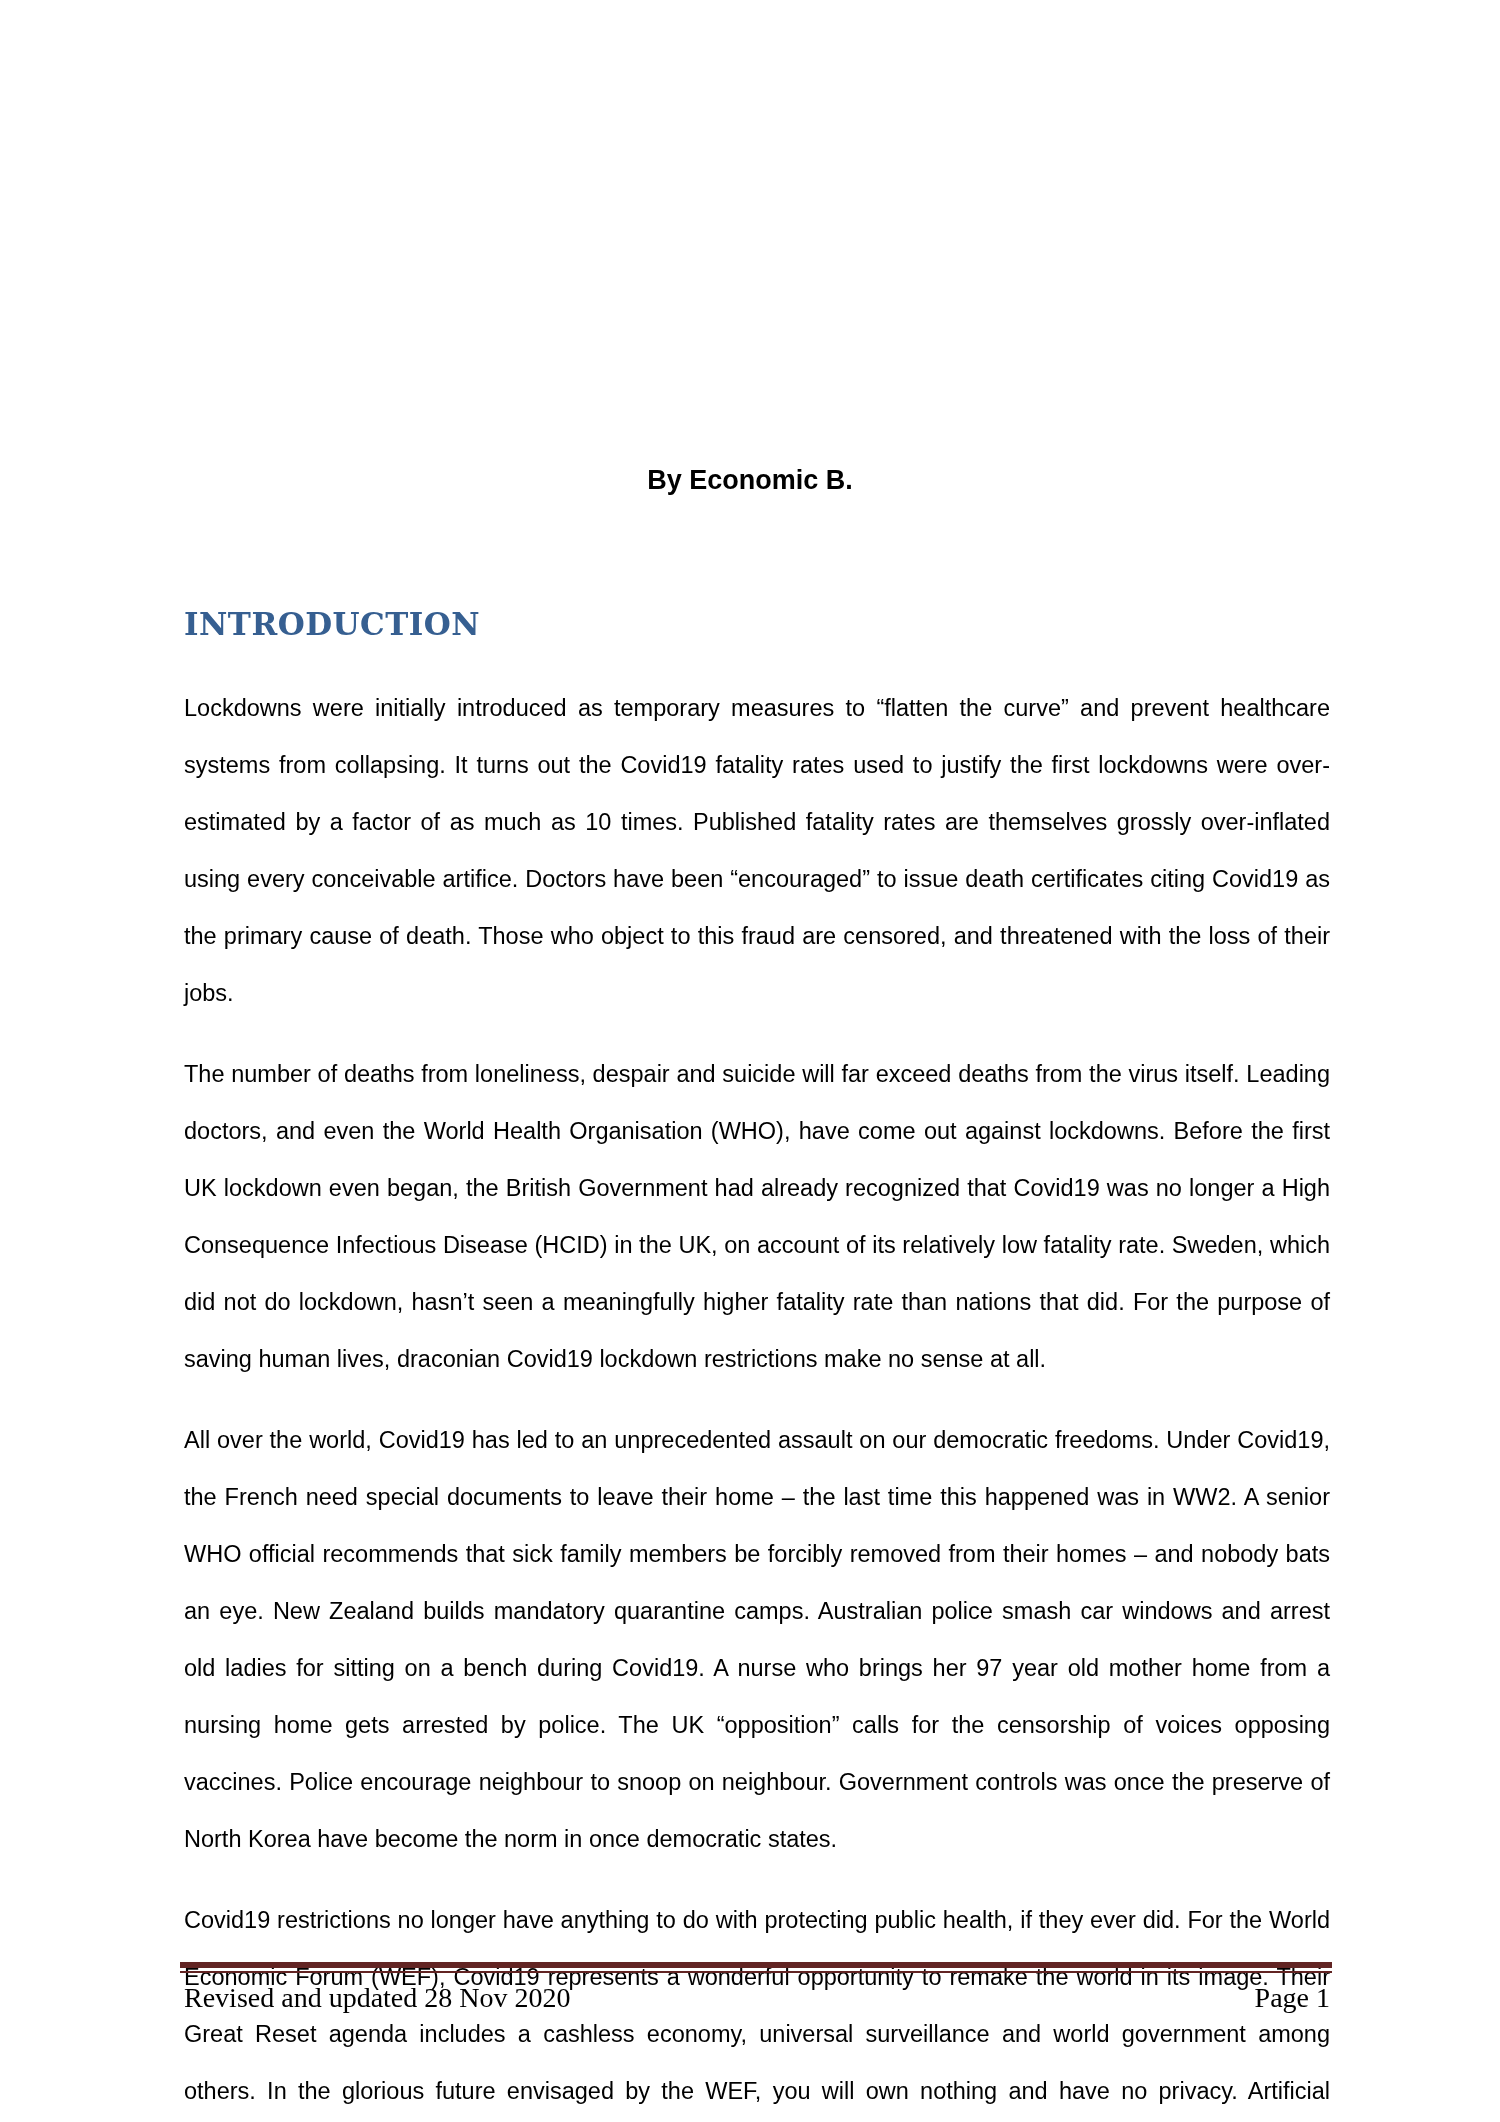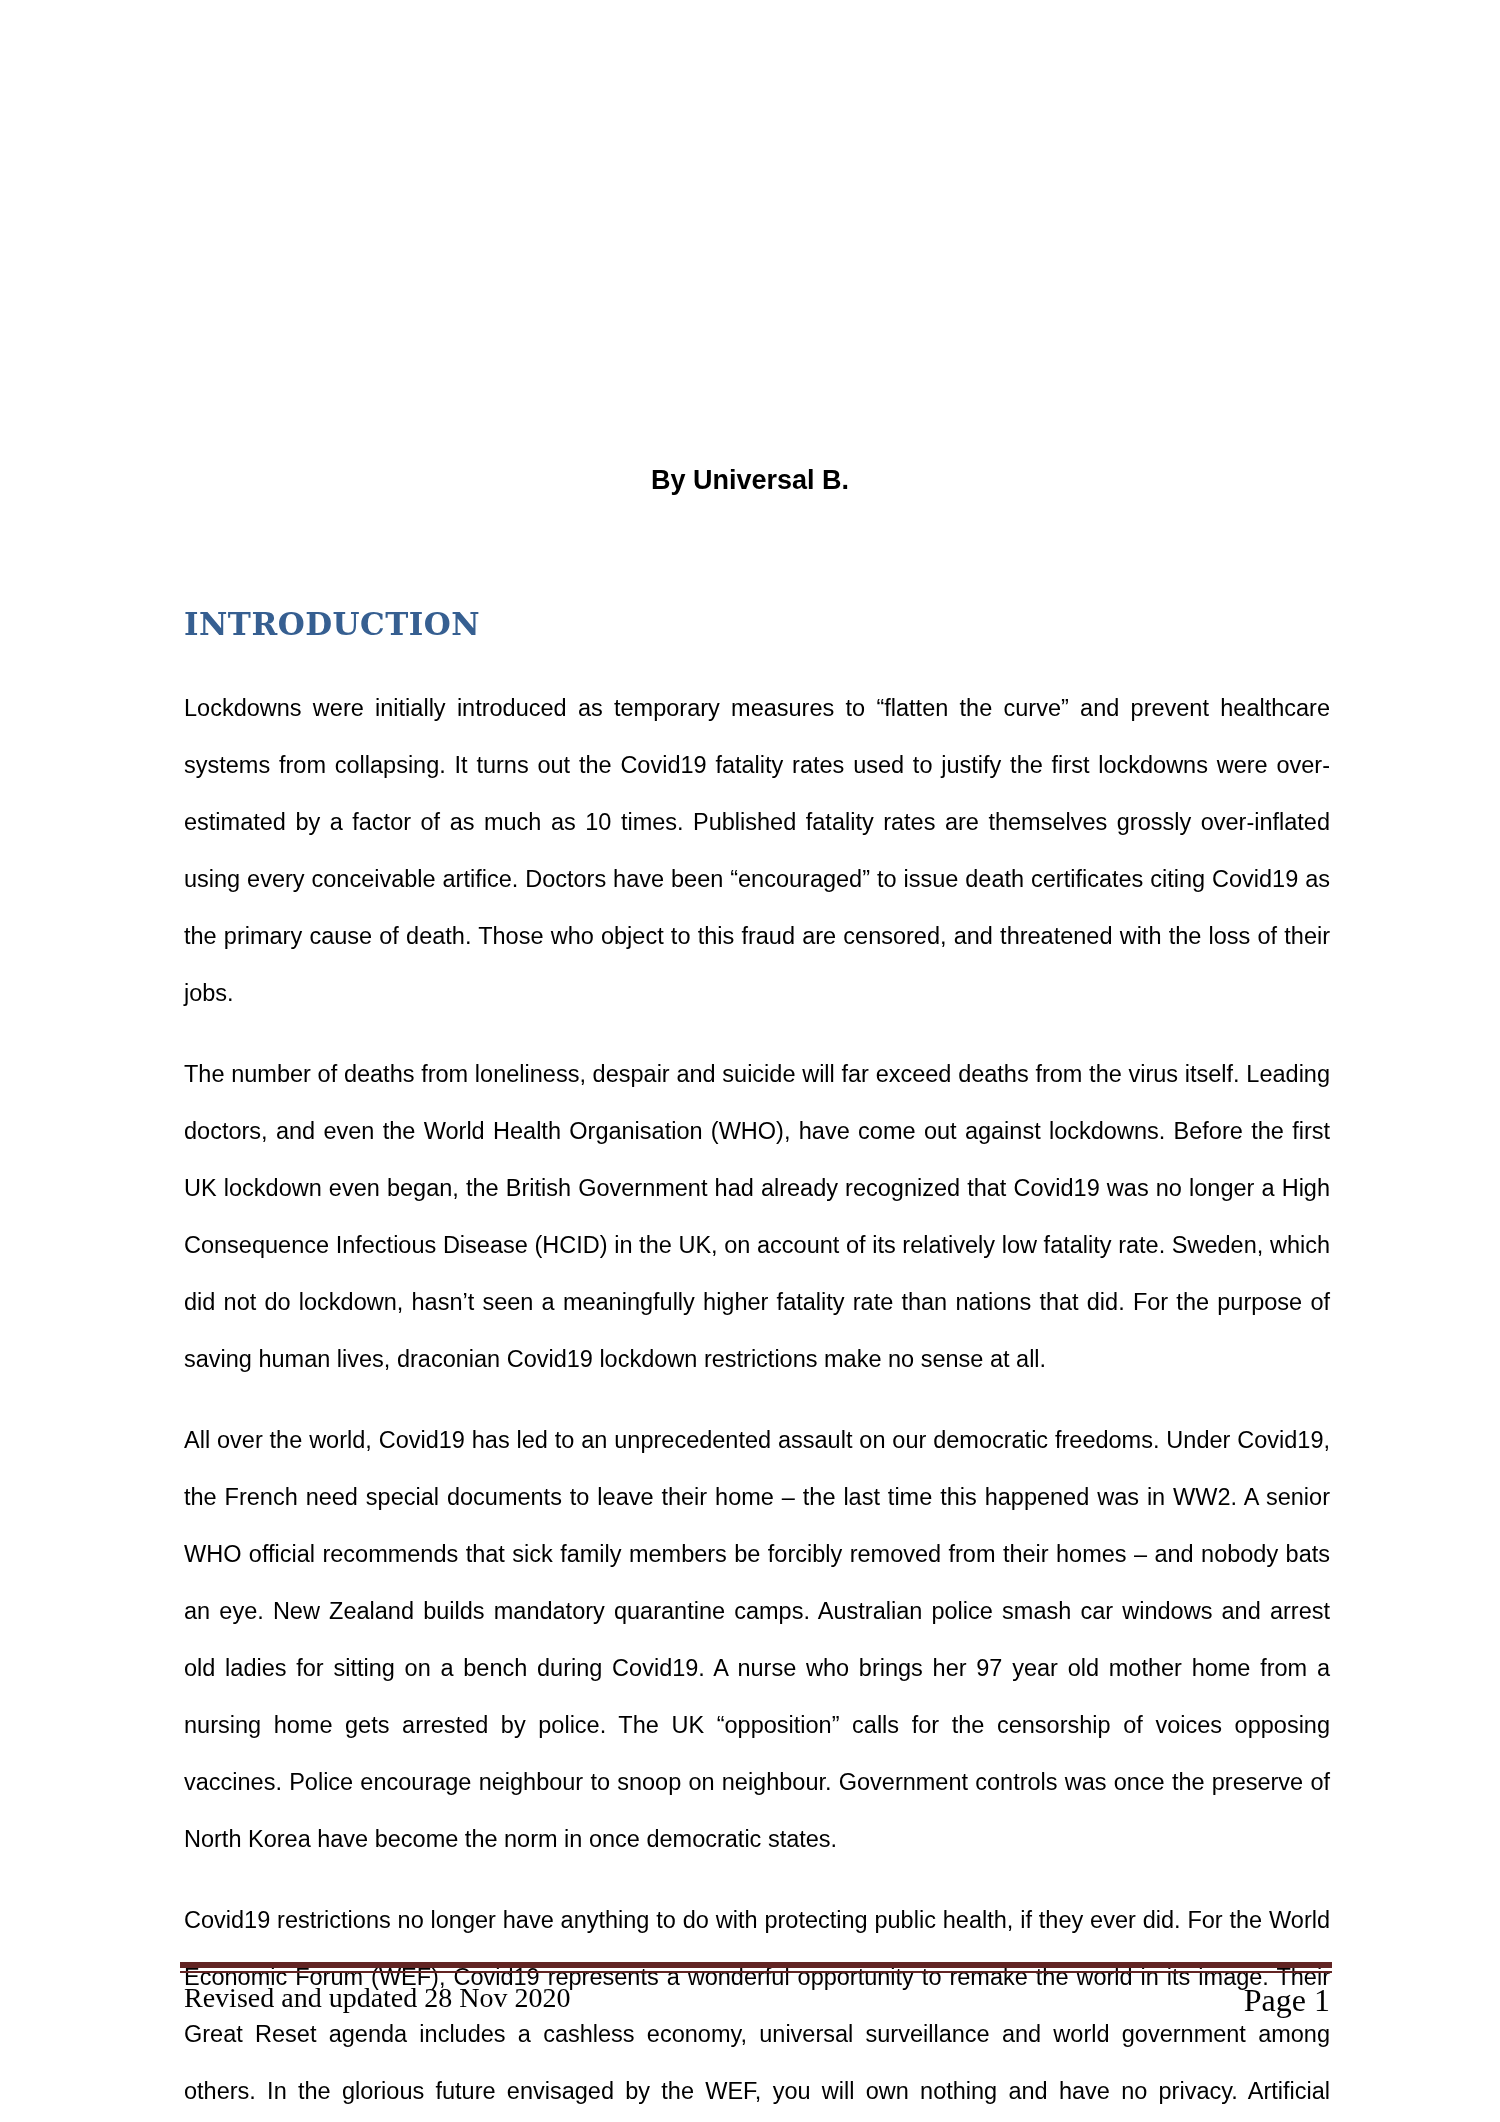--- a/index.html
+++ b/index.html
@@ -33,28 +33,28 @@
   }
   .footer-rule-thin {
     position: absolute; left: 180px; top: 1971px; width: 1152px; height: 2px; background: #622423;
   }
   .footer-left {
     position: absolute; left: 184px; top: 1982px;
     font-family: Liberation Serif, serif; font-size: 28px;
   }
   .footer-right {
     position: absolute; right: 170px; top: 1982px;
-    font-family: "Liberation Serif", serif; font-size: 32px;
+    font-family: "Liberation Serif", serif; font-size: 28px;
   }
 </style>
 </head>
 <body>
 
 <div class="page">
-  <div class="byline">By Universal B.</div>
+  <div class="byline">By Economic B.</div>
 
   <div class="section-heading">INTRODUCTION</div>
 
   <div class="body-text">
     <p>Lockdowns were initially introduced as temporary measures to “flatten the curve” and prevent healthcare systems from collapsing. It turns out the Covid19 fatality rates used to justify the first lockdowns were over-estimated by a factor of as much as 10 times. Published fatality rates are themselves grossly over-inflated using every conceivable artifice. Doctors have been “encouraged” to issue death certificates citing Covid19 as the primary cause of death. Those who object to this fraud are censored, and threatened with the loss of their jobs.</p>
     <p>The number of deaths from loneliness, despair and suicide will far exceed deaths from the virus itself. Leading doctors, and even the World Health Organisation (WHO), have come out against lockdowns. Before the first UK lockdown even began, the British Government had already recognized that Covid19 was no longer a High Consequence Infectious Disease (HCID) in the UK, on account of its relatively low fatality rate.  Sweden, which did not do lockdown, hasn’t seen a meaningfully higher fatality rate than nations that did. For the purpose of saving human lives, draconian Covid19 lockdown restrictions make no sense at all.</p>
     <p>All over the world, Covid19 has led to an unprecedented assault on our democratic freedoms. Under Covid19, the French need special documents to leave their home – the last time this happened was in WW2. A senior WHO official recommends that sick family members be forcibly removed from their homes – and nobody bats an eye. New Zealand builds mandatory quarantine camps. Australian police smash car windows and arrest old ladies for sitting on a bench during Covid19.  A nurse who brings her 97 year old mother home from a nursing home gets arrested by police. The UK “opposition” calls for the censorship of voices opposing vaccines. Police encourage neighbour to snoop on neighbour. Government controls was once the preserve of North Korea have become the norm in once democratic states.</p>
     <p>Covid19 restrictions no longer have anything to do with protecting public health, if they ever did. For the World Economic Forum (WEF), Covid19 represents a wonderful opportunity to remake the world in its image. Their Great Reset agenda includes a cashless economy, universal surveillance and world government among others. In the glorious future envisaged by the WEF, you will own nothing and have no privacy. Artificial Intelligence will eventually destroy your job, hence the need for a Universal Basic Income (UBI) scheme. In due course, a chip enabling the government to read into your thought will be inserted in your body, according to the WEF’s influential founder, Klaus Schwab.</p>
   </div>
 

